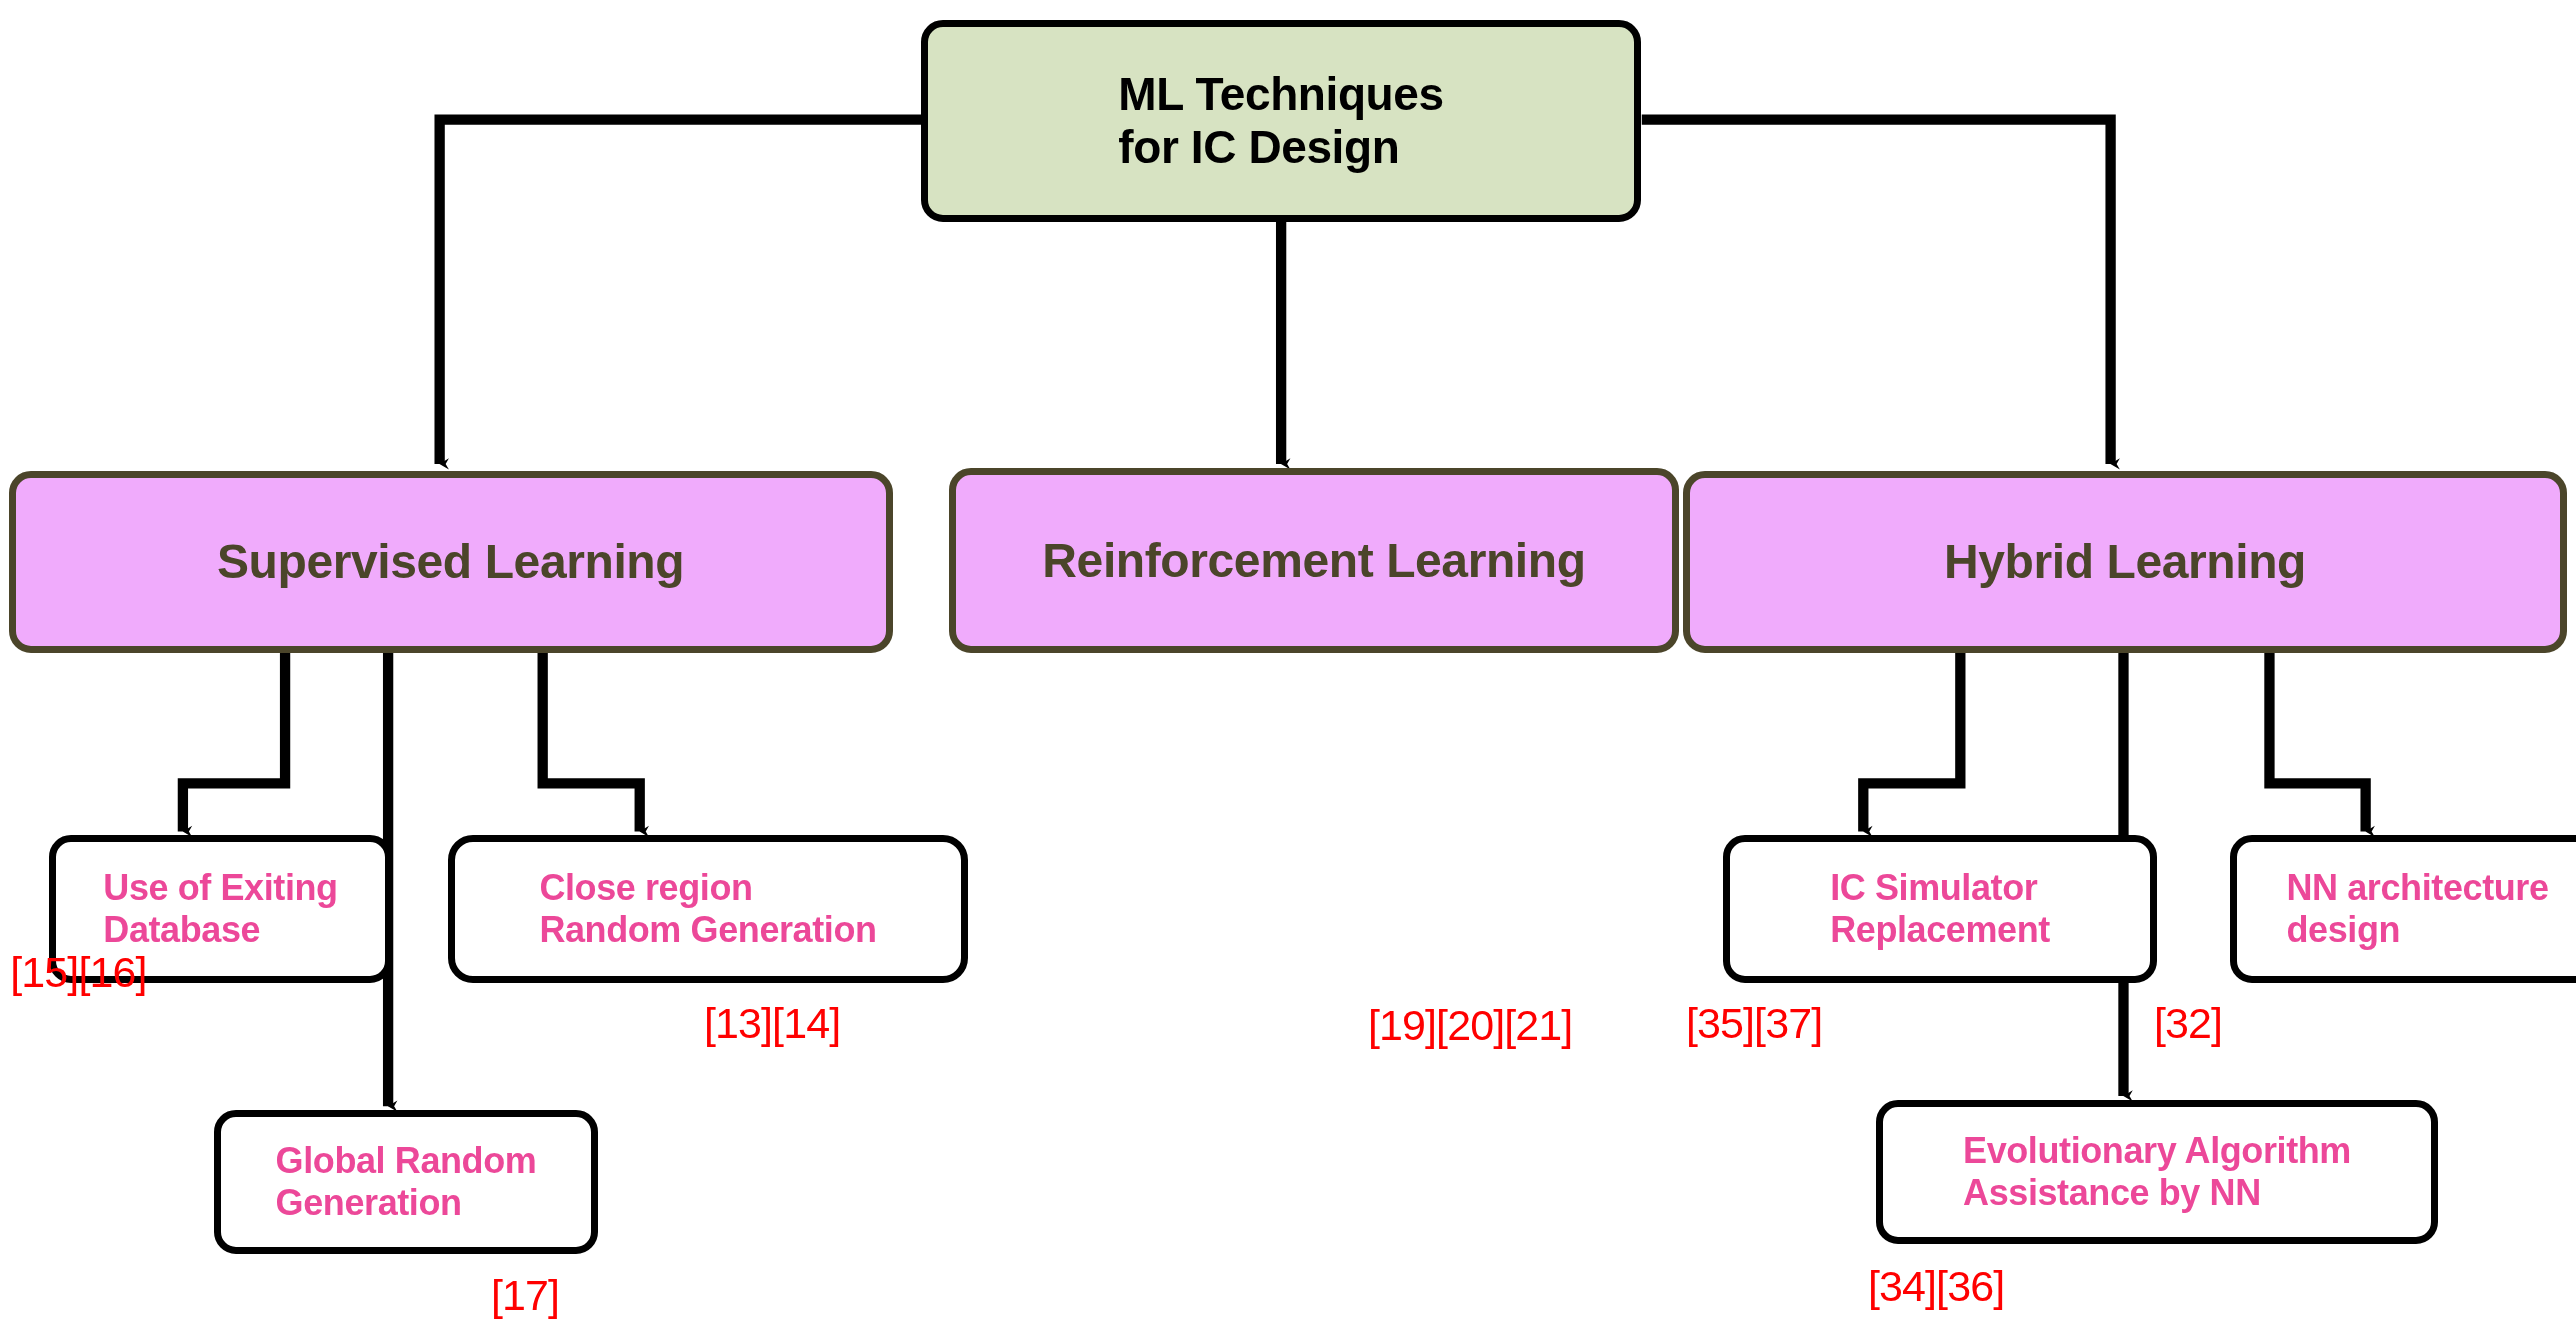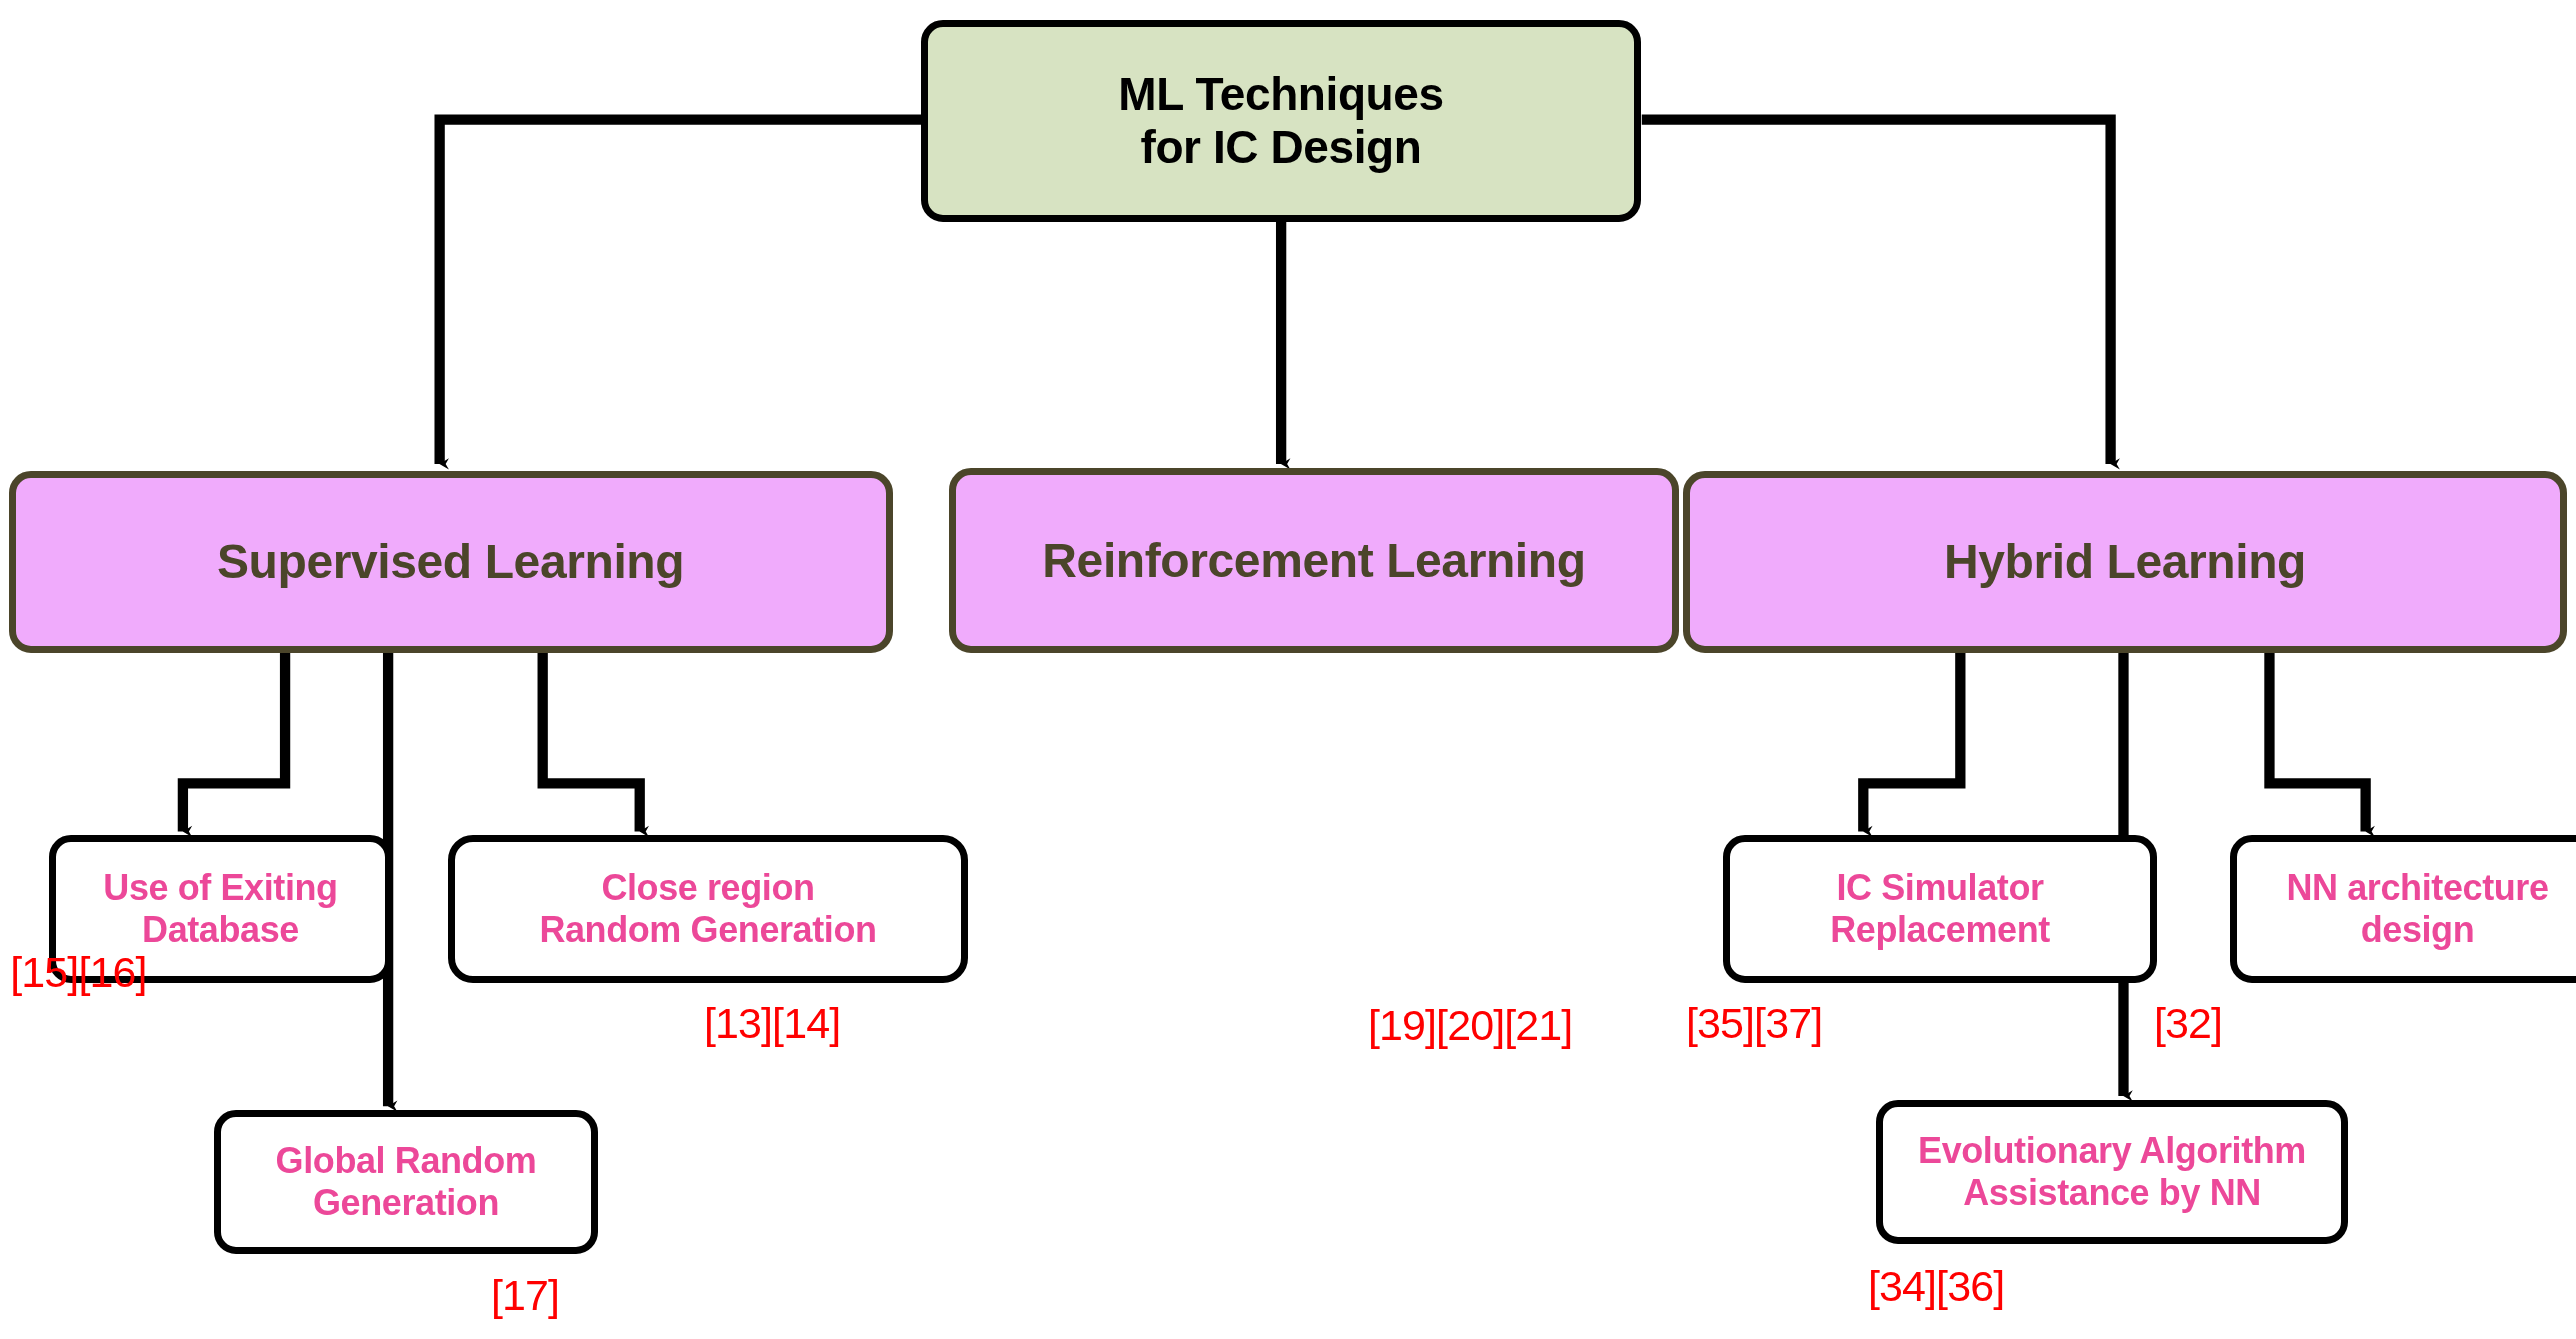--- a/index.html
+++ b/index.html
@@ -24,21 +24,20 @@
     width: 2576px;
     height: 1340px;
     pointer-events: none;
   }
   .node {
     position: absolute;
     box-sizing: border-box;
     display: flex;
     align-items: center;
     justify-content: center;
-    text-align: center;
     line-height: 1.16;
     font-weight: bold;
     white-space: pre-line;
     z-index: 5;
   }
   .node-root {
     background: #d7e3c2;
     border: 7.7px solid #000000;
     border-radius: 22px;
     color: #000000;
@@ -120,21 +119,21 @@
 
   <div class="node node-leaf" style="left:176px; top:1110px; width:384px; height:144px;">Global Random
 Generation</div>
 
   <div class="node node-leaf" style="left:1685px; top:835px; width:434px; height:148px;">IC Simulator
 Replacement</div>
 
   <div class="node node-leaf" style="left:2192px; top:835px; width:375px; height:148px;">NN architecture
 design</div>
 
-  <div class="node node-leaf" style="left:1838px; top:1100px; width:472px; height:144px;">Evolutionary Algorithm
+  <div class="node node-leaf" style="left:1838px; top:1100px; width:562px; height:144px;">Evolutionary Algorithm
 Assistance by NN</div>
 
   <div class="citation" style="left:1368px; top:1001px;">[19][20][21]</div>
 
   <div class="citation" style="left:10.3px; top:948px;">[15][16]</div>
 
   <div class="citation" style="left:704px; top:999px;">[13][14]</div>
 
   <div class="citation" style="left:491px; top:1271px;text-align:right;">[17]</div>
 

